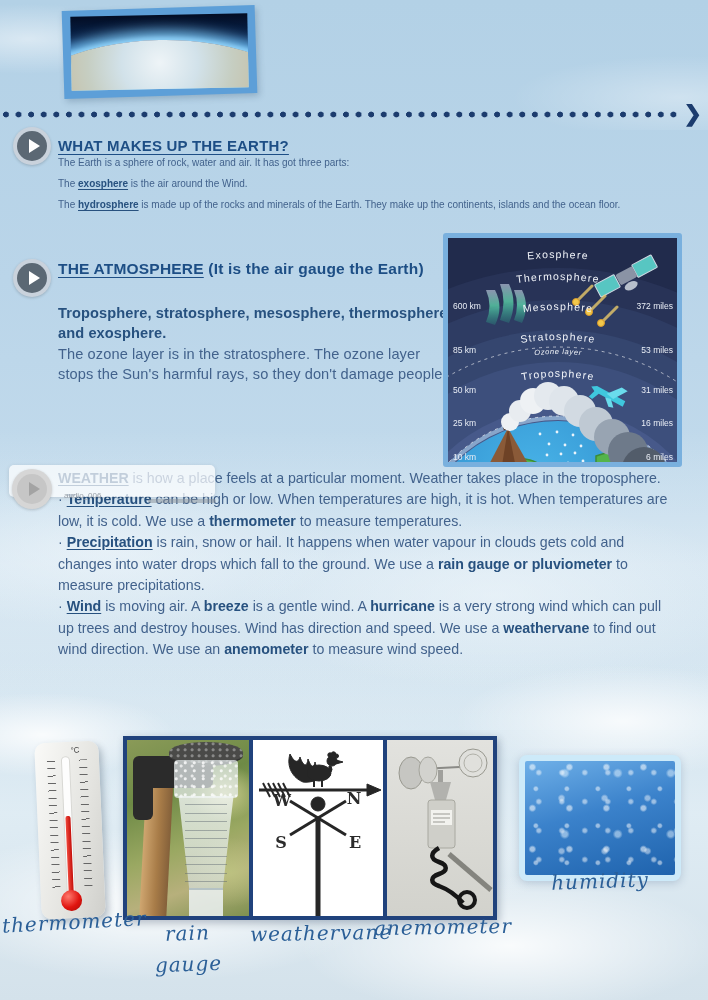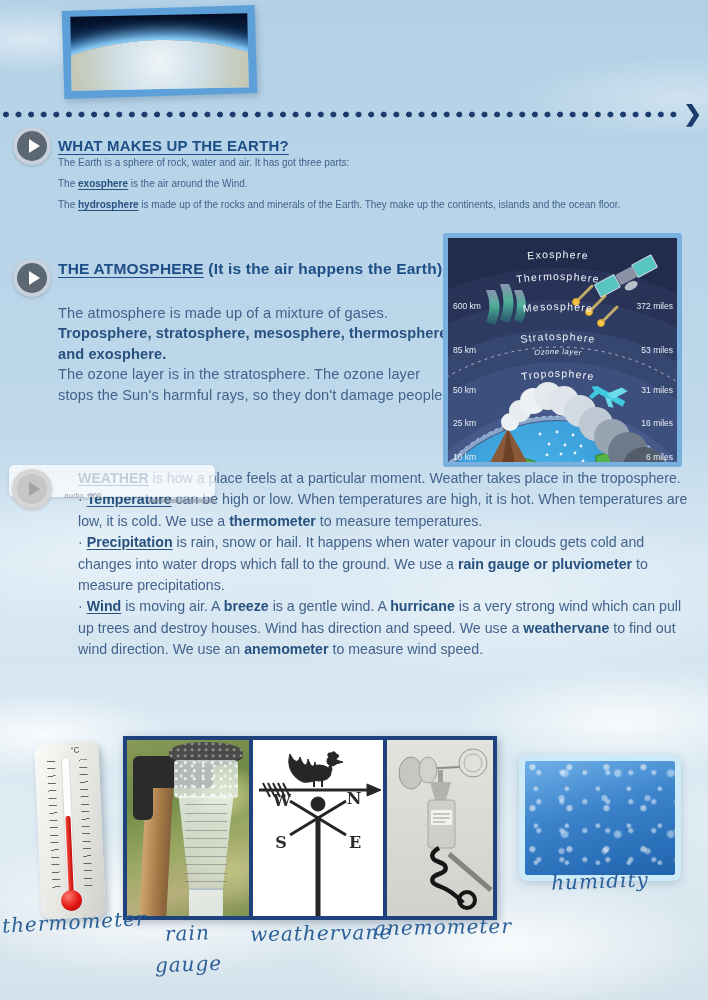--- a/index.html
+++ b/index.html
@@ -83,21 +83,21 @@
   
   .heading {
     position:absolute; font-weight:bold; color:#1d4e85; font-size:15px; letter-spacing:.2px;
   }
   .heading .u-head { text-decoration:underline; text-underline-offset:3px; }
   .h1pos { left:58px; top:129px;margin-top:8px; }
   .h2pos { left:58px; top:258px; width:392px; line-height:22px; font-size:15.5px; }
   .body-text { position:absolute; color:#42628c; }
   .s1pos { left:58px; top:152px; width:604px; font-size:10px; line-height:21px; }
   .s2pos { left:58px; top:303px; width:390px; font-size:14.6px; line-height:20.4px; letter-spacing:.1px; }
-  .s3pos { left:58px; top:468px; width:616px; font-size:14.2px; line-height:21.4px;margin-left:20px; }
+  .s3pos { left:58px; top:468px; width:616px; font-size:14.2px; line-height:21.4px; }
   .b { font-weight:bold; color:#27517f; }
   .u { text-decoration:underline; text-underline-offset:2px; }
 
   
   .audio-overlay {
     position:absolute; left:9px; top:465px; width:206px; height:32px;
     background:rgba(255,255,255,.72); border-radius:5px;
     box-shadow:0 1px 4px rgba(0,0,0,.12); cursor:pointer;
   }
   .audio-overlay .play { left:3px; top:4px; width:40px; height:40px; position:absolute; }
@@ -219,24 +219,23 @@
   <div class="body-text s1pos">
     <div><span>The Earth is a sphere of rock, water and air. It has got three parts:</span></div>
     <div><span>The </span><span class="b u">exosphere</span><span> is the air around the Wind.</span></div>
     <div><span>The </span><span class="b u">hydrosphere</span><span> is made up of the rocks and minerals of the Earth. They make up the continents, islands and the ocean floor.</span></div>
   </div>
 
   <div class="play" style="left:13px; top:259px;">
     <span class="tri"></span>
   </div>
   <div class="heading h2pos">
-    <span class="u-head">THE ATMOSPHERE</span><span> (It is the air happens the Earth)</span>
+    <span class="u-head">THE ATMOSPHERE</span><span> (It is the air gauge the Earth)</span>
   </div>
   <div class="body-text s2pos">
-    <div><span>The atmosphere is made up of a mixture of gases.</span></div>
     <div><span class="b">Troposphere, stratosphere, mesosphere, thermosphere and exosphere.</span></div>
     <div><span>The ozone layer is in the stratosphere. The ozone layer stops the Sun's harmful rays, so they don't damage people.</span></div>
   </div>
 
   <div class="diagram">
     <svg width="229" height="224" viewBox="0 0 229 224">
       <defs>
         <radialGradient id="oceanGrad" cx="42%" cy="20%" r="85%">
           <stop offset="0%" stop-color="#49b4e8"></stop>
             <stop offset="55%" stop-color="#2e8ccc"></stop>

